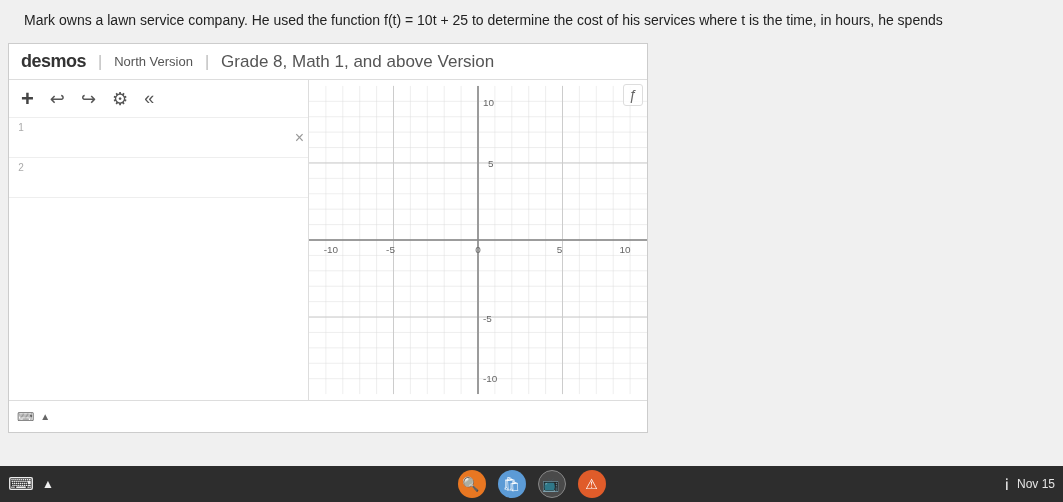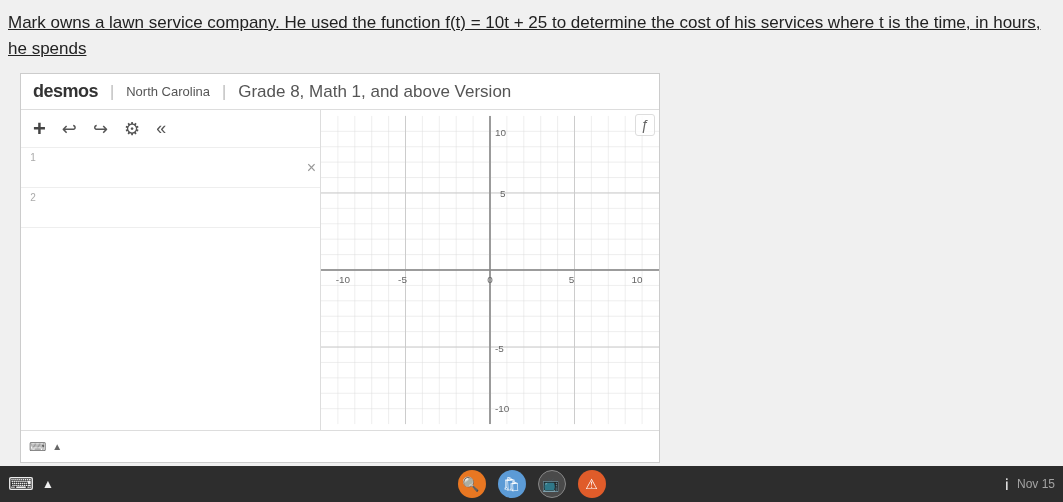--- a/index.html
+++ b/index.html
@@ -7,31 +7,30 @@
       width: 1063px;
       height: 502px;
       background: #f0f0f0;
       font-family: Arial, sans-serif;
       overflow: hidden;
       position: relative;
     }
 
     
     .question-area {
-      padding: 10px 20px 6px 8px;
-      font-size: 17px;
+      padding: 10px 20px 6px 24px;
+      font-size: 14px;
       color: #222;
       line-height: 1.5;
       background: #f0f0f0;
-      text-decoration: underline;
     }
 
     
     .desmos-panel {
-      margin: 6px 20px;
+      margin: 6px 8px;
       border: 1px solid #ccc;
       background: #fff;
       display: flex;
       flex-direction: column;
       height: 390px;
       width: 640px;
     }
 
     
     .desmos-header {
@@ -260,21 +259,21 @@
       cursor: pointer;
       color: #fff;
     }
 
     .circle-search { background: #e87722; }
     .circle-cart { background: #5c9bd6; }
     .circle-tv { background: #4a4a4a; border: 1px solid #888; }
     .circle-warn { background: #e05c2a; }
 
     .date-text {
-      color: #a3a3a3;
+      color: #e5e5e5;
       font-size: 12px;
     }
 
     
     .grid-line {
       stroke: #ddd;
       stroke-width: 0.5;
     }
     .axis-line {
       stroke: #aaa;
@@ -294,21 +293,21 @@
 
 <div class="question-area">
   <div>Mark owns a lawn service company. He used the function  f(t)  =  10t  +  25  to determine the cost of his services where t is the time, in hours, he spends</div>
 </div>
 
 <div class="desmos-panel">
 
   <div class="desmos-header">
     <span class="desmos-logo">desmos</span>
     <span class="header-divider">|</span>
-    <span class="header-region">North Carolina</span>
+    <span class="header-region">North Version</span>
     <span class="header-divider">|</span>
     <span class="header-grade">Grade 8, Math 1, and above Version</span>
   </div>
 
   <div class="desmos-content">
 
     <div class="expression-panel">
 
       <div class="toolbar">
         <button class="toolbar-btn plus-btn">+</button>

